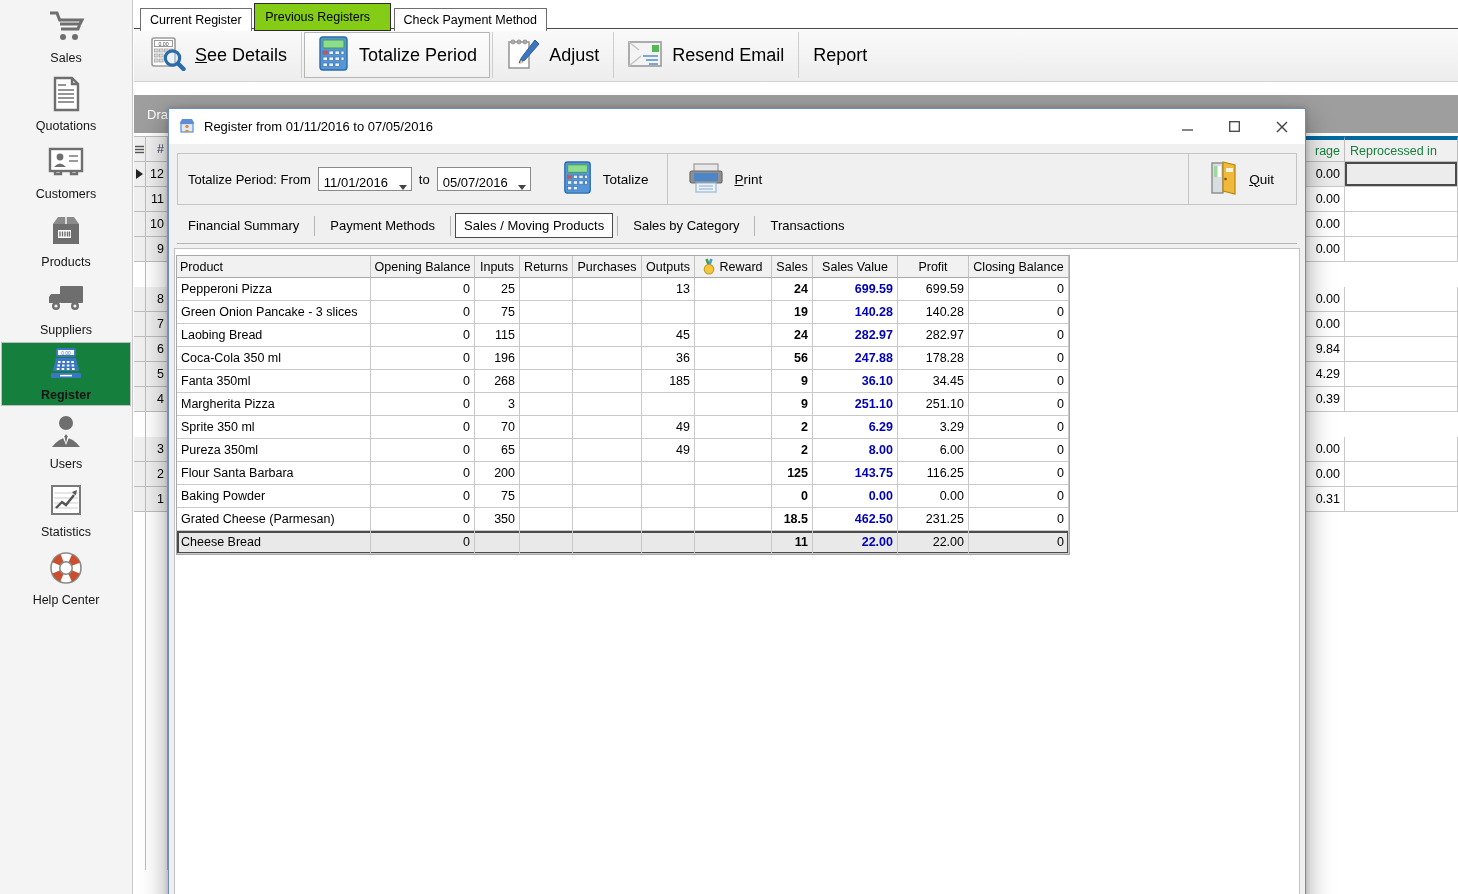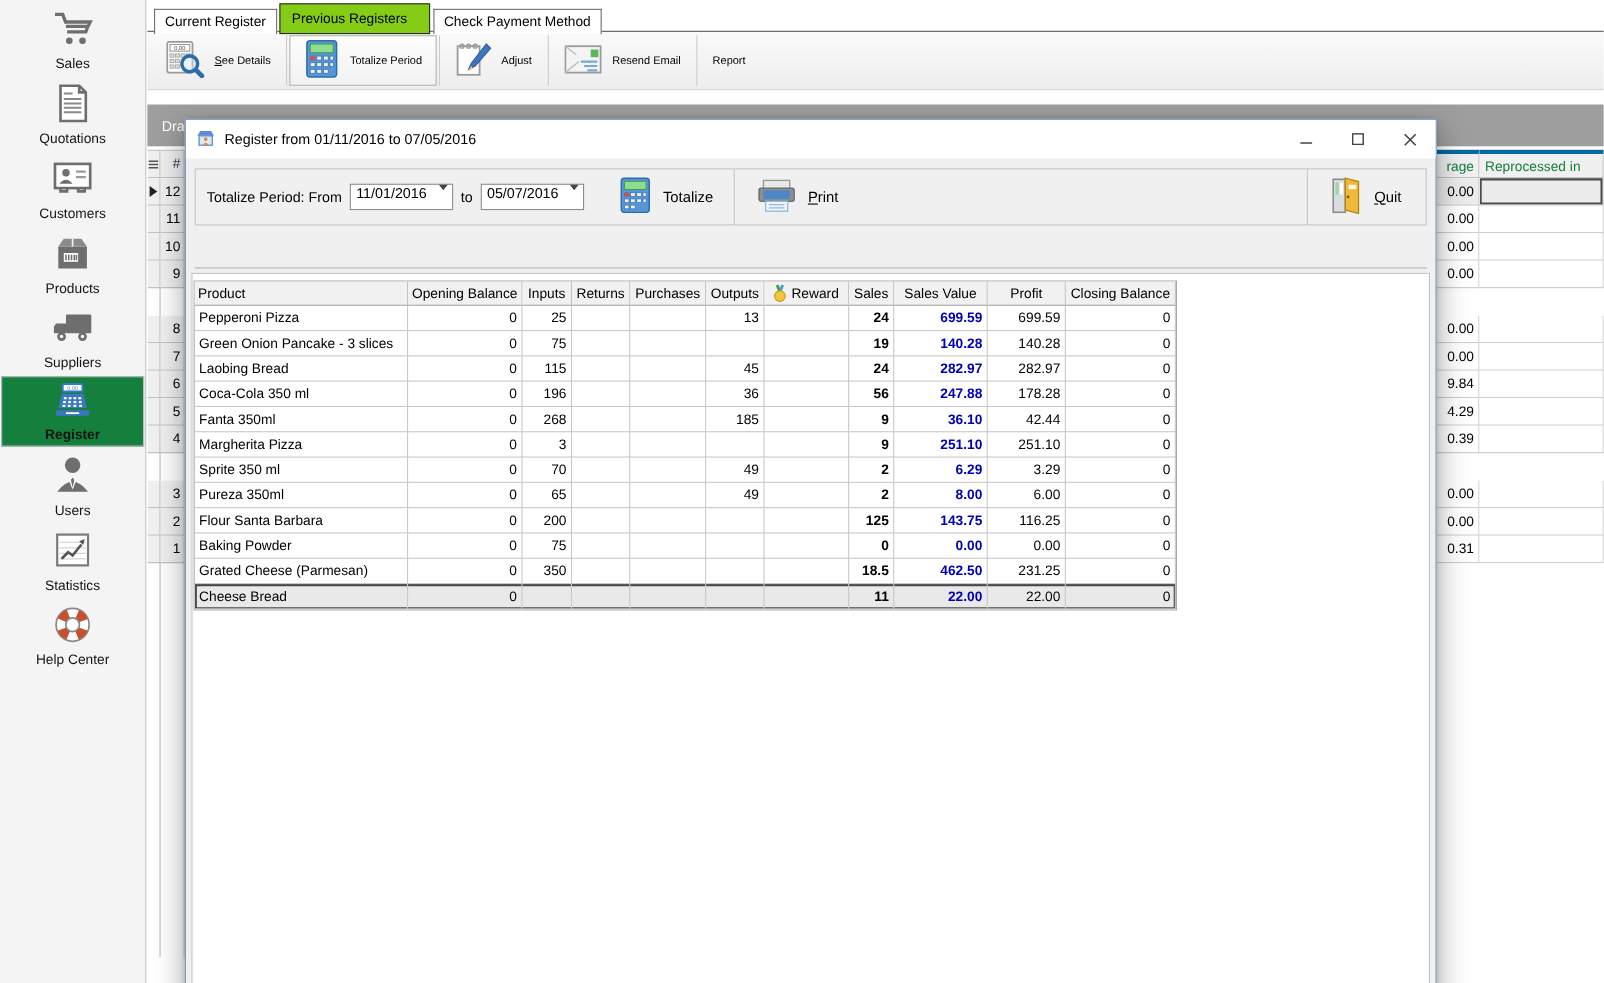--- a/index.html
+++ b/index.html
@@ -16,21 +16,21 @@
   .side-item.selected .slabel{font-weight:bold;}
   
   #tabstrip{position:absolute;left:134px;top:0;right:0;height:29px;background:#fff;}
   #tabstrip .tabline{position:absolute;left:0;right:0;bottom:0;height:1px;background:#4a4a4a;}
   .mtab{position:relative;display:inline-block;background:#fff;border:1px solid #6e6e6e;border-bottom:none;padding:4px 9px 4px 9px;margin-top:6px;margin-left:-1px;font-size:12.5px;cursor:pointer;vertical-align:bottom;z-index:1;}
   .mtab.first{margin-left:6px;}
   .mtab.active{border:1px solid #2c2c2c;margin-top:3px;padding:6px 20px 6px 10px;z-index:3;background:#84cc16;}
   
   #toolbar{position:absolute;left:134px;top:29px;right:0;height:53px;background:linear-gradient(#fafafa,#ededed);border-bottom:1px solid #d2d2d2;display:flex;align-items:center;padding-left:5px;box-sizing:border-box;}
   .tbtn{display:flex;align-items:center;gap:8px;padding:3px 12px;height:46px;box-sizing:border-box;cursor:pointer;}
-  .tbtn .tlabel{font-size:10px;white-space:nowrap;}
+  .tbtn .tlabel{font-size:18px;white-space:nowrap;}
   .tbtn.raised{border:1px solid #b5b5b5;background:linear-gradient(#fdfdfd,#f2f2f2);}
   .tsep{width:1px;height:46px;background:#cdcdcd;margin:0 2px;}
   .u{text-decoration:underline;}
   
   #graybar{position:absolute;left:134px;top:95px;right:0;height:38px;background:#9e9e9e;color:#fff;font-size:13px;display:flex;align-items:center;padding-left:13px;overflow:hidden;box-sizing:border-box;}
   #bg-left{position:absolute;left:134px;top:136px;width:34px;height:734px;overflow:hidden;}
   .bg-lhead{display:flex;height:26px;}
   .bg-lhead .lc{background:#f0f0f0;border:1px solid #bdbdbd;border-left:none;box-sizing:border-box;display:flex;align-items:center;justify-content:center;color:#33425f;}
   .bg-lrow{display:flex;height:25px;}
   .bg-lrow .lc{background:#f0f0f0;border-right:1px solid #bdbdbd;border-bottom:1px solid #bdbdbd;box-sizing:border-box;display:flex;align-items:center;}
@@ -52,21 +52,21 @@
   .bg-rrow.selected .rc{background:#ececec;}
   .bg-rrow.selected .reproccell{box-shadow:inset 0 0 0 2px #4a4a4a;}
   
   #dialog{position:absolute;left:168px;top:108px;width:1138px;height:858px;background:#f0f0f0;border:1px solid #6a8fbf;box-sizing:border-box;box-shadow:0 10px 26px rgba(0,0,0,.38),0 0 5px rgba(0,0,0,.18);}
   #titlebar{height:35px;background:#fff;display:flex;align-items:center;padding-left:9px;gap:8px;}
   #titlebar .title{font-size:13px;}
   .winctl{margin-left:auto;display:flex;height:35px;}
   .wbtn{width:47px;height:35px;display:flex;align-items:center;justify-content:center;cursor:pointer;}
   #period-panel{position:absolute;left:8px;top:44px;right:8px;height:52px;border:1px solid #c5c5c5;background:#f0f0f0;display:flex;align-items:center;padding:0 12px 0 10px;box-sizing:border-box;}
   #period-panel .plabel{font-size:13px;white-space:nowrap;}
-  .combo{width:94px;height:24px;background:#fff;border:1px solid #8a8a8a;display:flex;align-items:flex-start;margin:0 7px;cursor:pointer;box-sizing:border-box;}
+  .combo{width:94px;height:24px;background:#fff;border:1px solid #8a8a8a;display:flex;align-items:flex-end;margin:0 7px;cursor:pointer;box-sizing:border-box;}
   .combo .cval{flex:1;padding-left:5px;font-size:13px;white-space:nowrap;}
   .combo .carrow{width:15px;display:flex;align-items:center;justify-content:center;}
   .carrow::before{content:"";width:0;height:0;border-left:4px solid transparent;border-right:4px solid transparent;border-top:5px solid #444;}
   .flatbtn{display:flex;align-items:center;gap:9px;padding:2px 10px;cursor:pointer;}
   .flatbtn .flabel{font-size:13.5px;}
   .psep{width:1px;align-self:stretch;background:#c5c5c5;margin:0 9px;}
   .pspacer{flex:1;}
   #dlg-tabs{position:absolute;left:8px;top:104px;display:flex;align-items:center;}
   .dtab{padding:4px 11px;font-size:13px;cursor:pointer;white-space:nowrap;}
   .dtab.active{border:1px solid #4a4a4a;background:#fdfdfd;padding:4px 8px;}
@@ -591,20 +591,31 @@
             <rect x="10" y="5" width="3" height="11" fill="#fff"></rect>
             <path d="M15 1l12 3v29l-12-3z" fill="#f0b93c" stroke="#b8860b" stroke-width="1.2"></path>
             <rect x="18" y="7" width="7" height="4" fill="#fff" opacity=".85"></rect>
             <circle cx="17.5" cy="18" r="1.3" fill="#7a5200"></circle>
           </svg>
       </span>
       <span class="flabel"><span class="u">Q</span><span>uit</span></span>
     </div>
   </div>
 
+  <div id="dlg-tabs">
+    <div class="dtab">Financial Summary</div>
+    <div class="dtsep"></div>
+    <div class="dtab">Payment Methods</div>
+    <div class="dtsep"></div>
+    <div class="dtab active">Sales / Moving Products</div>
+    <div class="dtsep"></div>
+    <div class="dtab">Sales by Category</div>
+    <div class="dtsep"></div>
+    <div class="dtab">Transactions</div>
+  </div>
   <div id="dlg-line"></div>
 
   <div id="content-box">
     <div id="grid">
       <div class="ghrow">
         <div class="gh left cw-product">Product</div>
         <div class="gh cw-opening">Opening Balance</div>
         <div class="gh cw-inputs">Inputs</div>
         <div class="gh cw-returns">Returns</div>
         <div class="gh cw-purch">Purchases</div>
@@ -683,21 +694,21 @@
           <div class="trow">
             <div class="tc cw-product">Fanta 350ml</div>
             <div class="tc num cw-opening">0</div>
             <div class="tc num cw-inputs">268</div>
             <div class="tc num cw-returns"></div>
             <div class="tc num cw-purch"></div>
             <div class="tc num cw-out">185</div>
             <div class="tc num cw-reward"></div>
             <div class="tc num c-sales cw-sales">9</div>
             <div class="tc num c-sv cw-sv">36.10</div>
-            <div class="tc num cw-profit">42.44</div>
+            <div class="tc num cw-profit">34.45</div>
             <div class="tc num cw-close">0</div>
           </div>
 
           <div class="trow">
             <div class="tc cw-product">Margherita Pizza</div>
             <div class="tc num cw-opening">0</div>
             <div class="tc num cw-inputs">3</div>
             <div class="tc num cw-returns"></div>
             <div class="tc num cw-purch"></div>
             <div class="tc num cw-out"></div>

